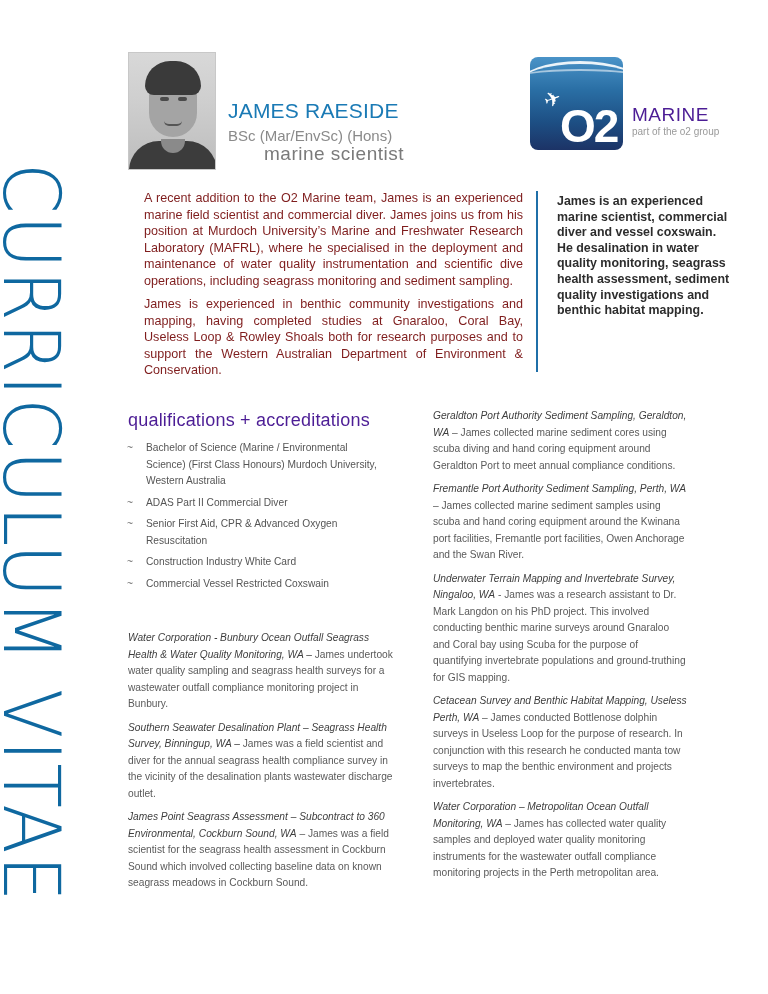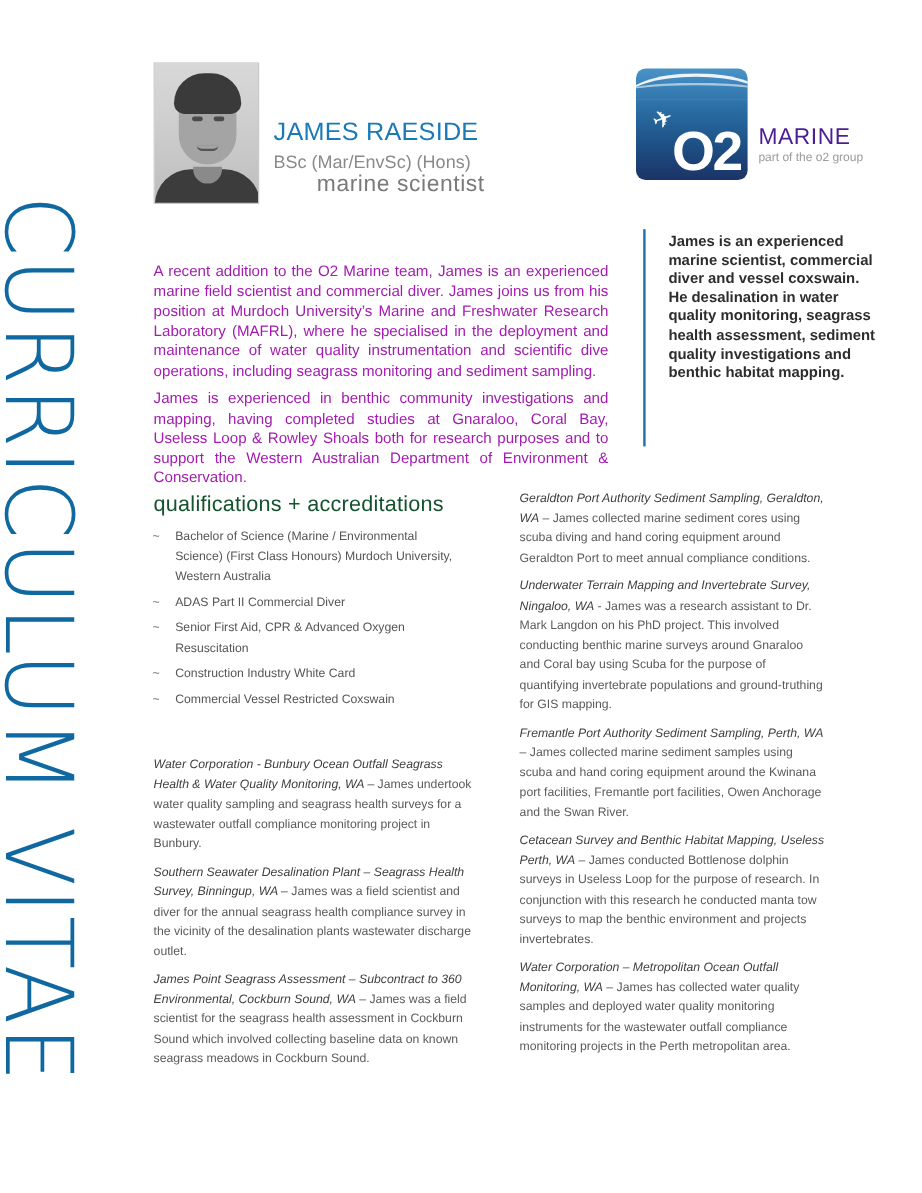--- a/index.html
+++ b/index.html
@@ -93,38 +93,38 @@
       position: absolute; left: 632px; top: 104px;
       font-size: 19px; font-weight: normal; color: #4c1d95; letter-spacing: 0.5px;
     }
     .logo-tagline {
       position: absolute; left: 632px; top: 126px;
       font-size: 10px; color: #9a9a9a;
     }
 
     
     .intro {
-      position: absolute; left: 128px; top: 190px; width: 379px;
-      font-size: 12.6px; line-height: 16.5px; color: #a21caf; text-align: justify; margin-top: 28px;
+      position: absolute; left: 144px; top: 190px; width: 379px;
+      font-size: 12.6px; line-height: 16.5px; color: #7f1d1d; text-align: justify;
     }
     .intro p { margin-bottom: 7px; }
     .intro p.last { text-align-last: left; }
 
     .divider {
       position: absolute; left: 536px; top: 191px; width: 2px; height: 181px;
       background: #1f6fa8;
     }
     .summary {
       position: absolute; left: 557px; top: 194px; width: 175px;
       font-size: 12.4px; line-height: 15.6px; font-weight: bold; color: #2d2d2d;
     }
 
     
     .section-title {
-      position: absolute; font-size: 18px; color: #14532d; letter-spacing: 0.2px;
+      position: absolute; font-size: 18px; color: #4c1d95; letter-spacing: 0.2px;
     }
 
     
     .quals {
       position: absolute; left: 125px; top: 440px; width: 260px; list-style: none;
     }
     .quals li {
       position: relative; padding-left: 21px;
       font-size: 10.2px; line-height: 16.5px; color: #555555; margin-bottom: 5px;
     }
@@ -198,26 +198,26 @@
     <div class="project">
       <span class="ptitle">James Point Seagrass Assessment – Subcontract to 360 Environmental, Cockburn Sound, WA</span><span> – James was a field scientist for the seagrass health assessment in Cockburn Sound which involved collecting baseline data on known seagrass meadows in Cockburn Sound.</span>
     </div>
   </div>
 
   <div class="projects right">
     <div class="project">
       <span class="ptitle">Geraldton Port Authority Sediment Sampling, Geraldton, WA</span><span>  – James collected marine sediment cores using scuba diving and hand coring equipment around Geraldton Port  to meet annual compliance conditions.</span>
     </div>
     <div class="project">
+      <span class="ptitle">Fremantle Port Authority Sediment Sampling, Perth, WA</span><span> – James collected marine sediment samples using scuba and hand coring equipment around the Kwinana port facilities, Fremantle port facilities, Owen Anchorage and the Swan River.</span>
+    </div>
+    <div class="project">
       <span class="ptitle">Underwater Terrain Mapping and Invertebrate Survey, Ningaloo, WA</span><span> - James was a research assistant to Dr. Mark Langdon on his PhD project. This involved conducting benthic marine surveys around Gnaraloo and Coral bay using Scuba for the purpose of quantifying invertebrate populations and ground-truthing for GIS mapping.</span>
     </div>
     <div class="project">
-      <span class="ptitle">Fremantle Port Authority Sediment Sampling, Perth, WA</span><span> – James collected marine sediment samples using scuba and hand coring equipment around the Kwinana port facilities, Fremantle port facilities, Owen Anchorage and the Swan River.</span>
-    </div>
-    <div class="project">
       <span class="ptitle">Cetacean Survey and Benthic Habitat Mapping, Useless Perth, WA</span><span> – James conducted Bottlenose dolphin surveys in Useless Loop for the purpose of research. In conjunction with this research he conducted manta tow surveys to map the benthic environment and projects invertebrates.</span>
     </div>
     <div class="project">
       <span class="ptitle">Water Corporation – Metropolitan Ocean Outfall Monitoring, WA</span><span> – James has collected water quality samples and deployed water quality monitoring instruments for the wastewater outfall compliance monitoring projects in the Perth metropolitan area.</span>
     </div>
   </div>
 
 </div>
 
 </body></html>

